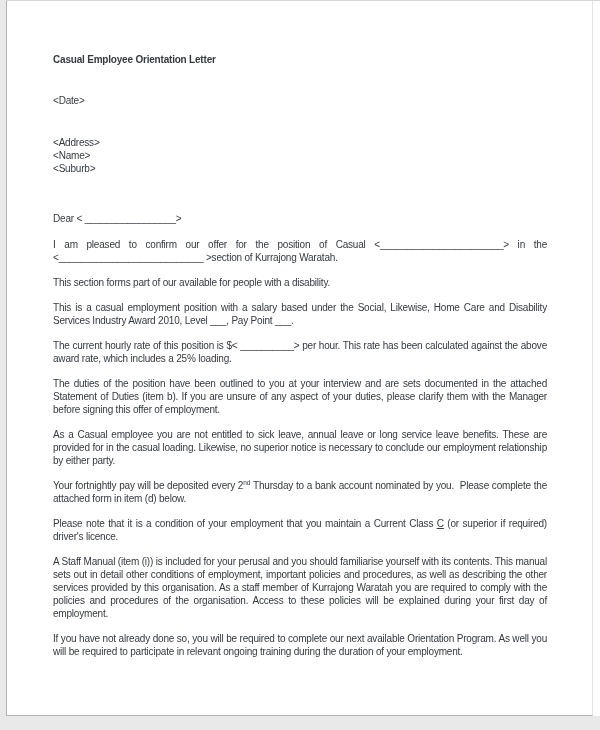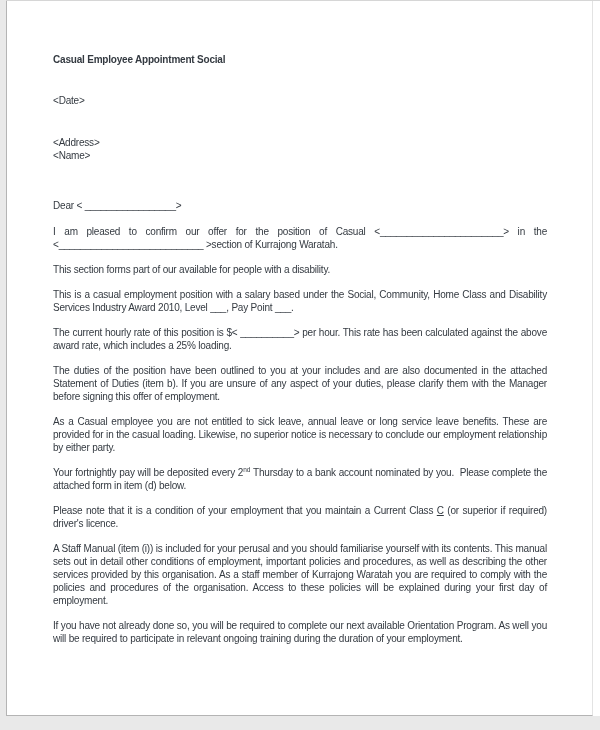--- a/index.html
+++ b/index.html
@@ -72,40 +72,41 @@
 </head>
 <body>
 
 <div class="viewport">
   <div class="strip-top"></div>
   <div class="strip-left"></div>
   <div class="strip-bottom"></div>
 
   <div class="page">
 
-    <p class="title">Casual Employee Appointment Social</p>
+    <p class="title">Casual Employee Orientation Letter</p>
 
     <p class="date-line">&lt;Date&gt;</p>
 
     <div class="addr-block">
       <div>&lt;Address&gt;</div>
       <div>&lt;Name&gt;</div>
+      <div>&lt;Suburb&gt;</div>
     </div>
 
     <p class="salutation">Dear &lt; _________________&gt;</p>
 
     <p>I am pleased to confirm our offer for the position of Casual &lt;_______________________&gt; in the &lt;___________________________ &gt;section of Kurrajong Waratah.</p>
 
     <p>This section forms part of our available for people with a disability.</p>
 
-    <p>This is a casual employment position with a salary based under the Social, Community, Home Class and Disability Services Industry Award 2010, Level ___, Pay Point ___.</p>
+    <p>This is a casual employment position with a salary based under the Social, Likewise, Home Care and Disability Services Industry Award 2010, Level ___, Pay Point ___.</p>
 
     <p>The current hourly rate of this position is $&lt; __________&gt; per hour. This rate has been calculated against the above award rate, which includes a 25% loading.</p>
 
-    <p>The duties of the position have been outlined to you at your includes and are also documented in the attached Statement of Duties (item b). If you are unsure of any aspect of your duties, please clarify them with the Manager before signing this offer of employment.</p>
+    <p>The duties of the position have been outlined to you at your interview and are sets documented in the attached Statement of Duties (item b). If you are unsure of any aspect of your duties, please clarify them with the Manager before signing this offer of employment.</p>
 
 
     <p>As a Casual employee you are not entitled to sick leave, annual leave or long service leave benefits. These are provided for in the casual loading. Likewise, no superior notice is necessary to conclude our employment relationship by either party.</p>
 
     <p>
       <span>Your fortnightly pay will be deposited every 2</span><sup class="ordinal">nd</sup><span> Thursday to a bank account nominated by you.&nbsp; Please complete the attached form in item (d) below.</span>
     </p>
 
     <p>
       <span>Please note that it is a condition of your employment that you maintain a Current Class </span><span class="u">C</span><span> (or superior if required) driver's licence.</span>

